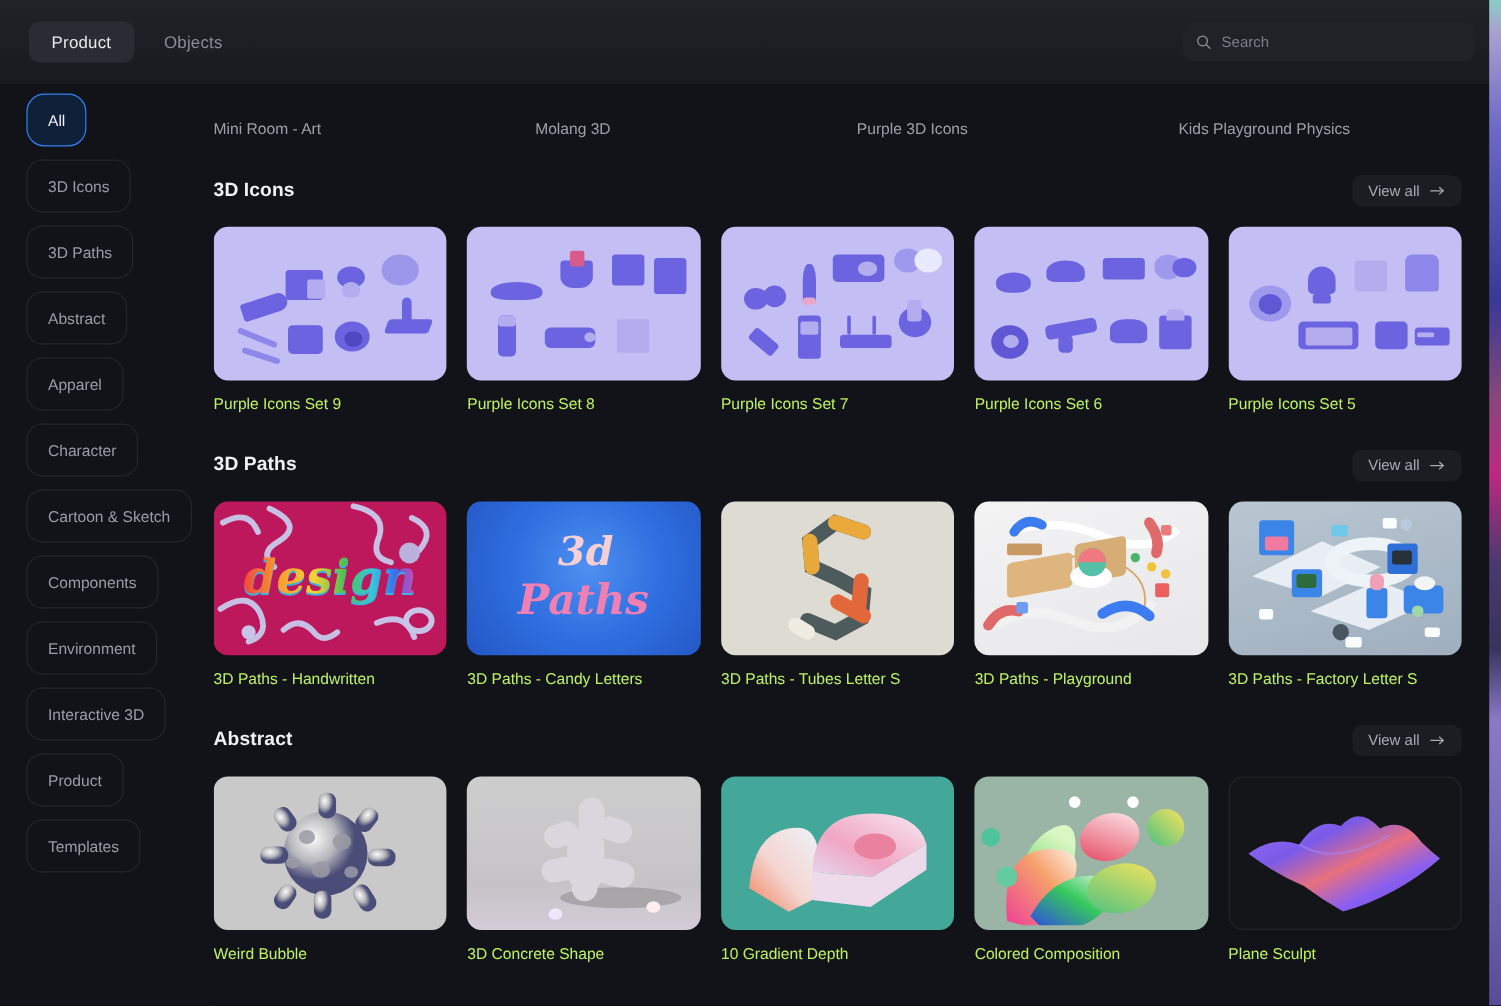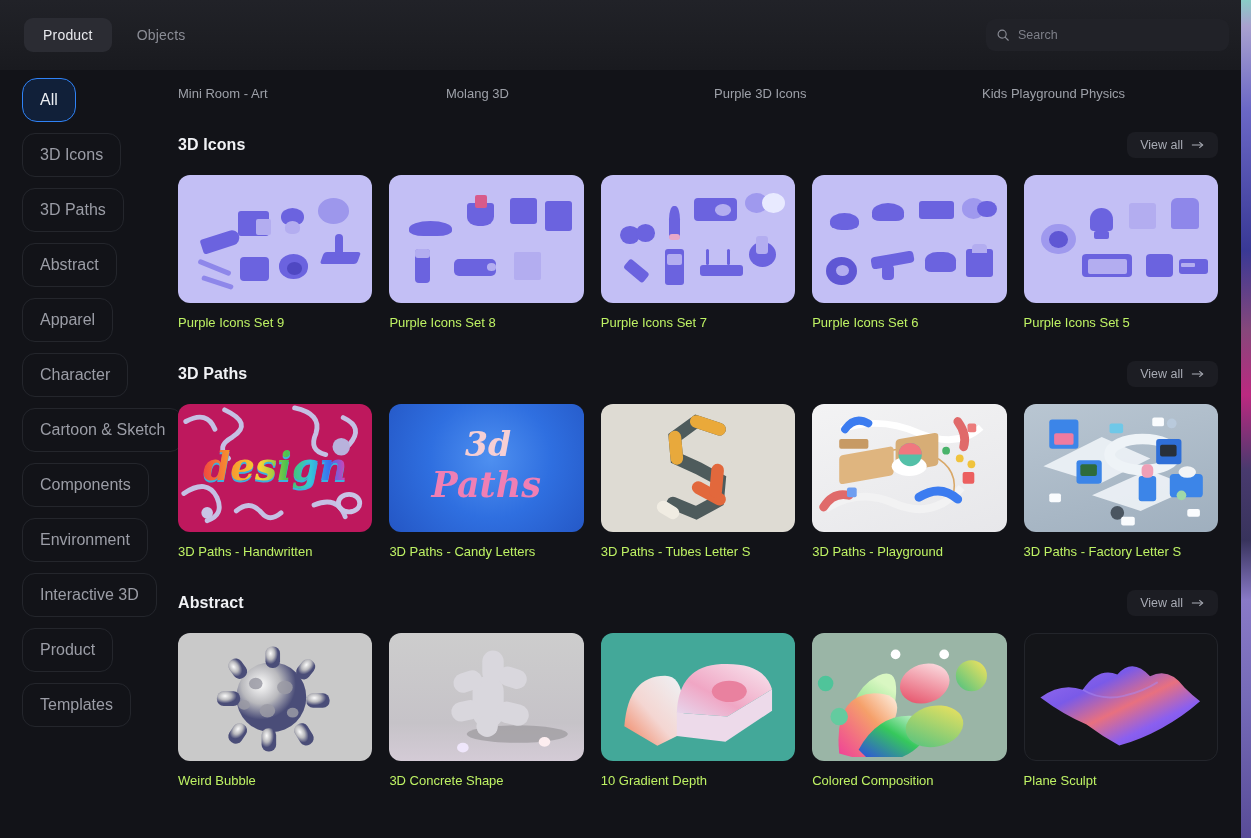--- a/index.html
+++ b/index.html
@@ -61,40 +61,40 @@
     overflow: hidden;
   }
   .chip {
     display: inline-flex; align-items: center; justify-content: center;
     height: 44px;
     padding: 0 17px;
     margin-bottom: 11px;
     border-radius: 13px;
     border: 1px solid #24262c;
     color: #9b9da6;
-    font-size: 16px;
+    font-size: 13px;
     white-space: nowrap;
     cursor: pointer;
     background: #121318;
   }
   .chip.sel {
     background: #112039;
     border: 1.5px solid #2f82f5;
     color: #eceef2;
     border-radius: 15px;
   }
   .chip-row { display: block; }
 
   
   .main {
     position: absolute; left: 178px; top: 0;
     width: 1073px; height: 838px;
     overflow: hidden;
   }
-  .content { padding: 2px 35px 0 0; }
+  .content { padding: 16px 35px 0 0; }
 
   .clipped-row {
     display: grid;
     grid-template-columns: repeat(4, 1fr);
     gap: 0 32px;
     padding-top: 84px;
     width: 1040px;
   }
   .clipped-label {
     font-size: 13px; color: #9da0a8;

